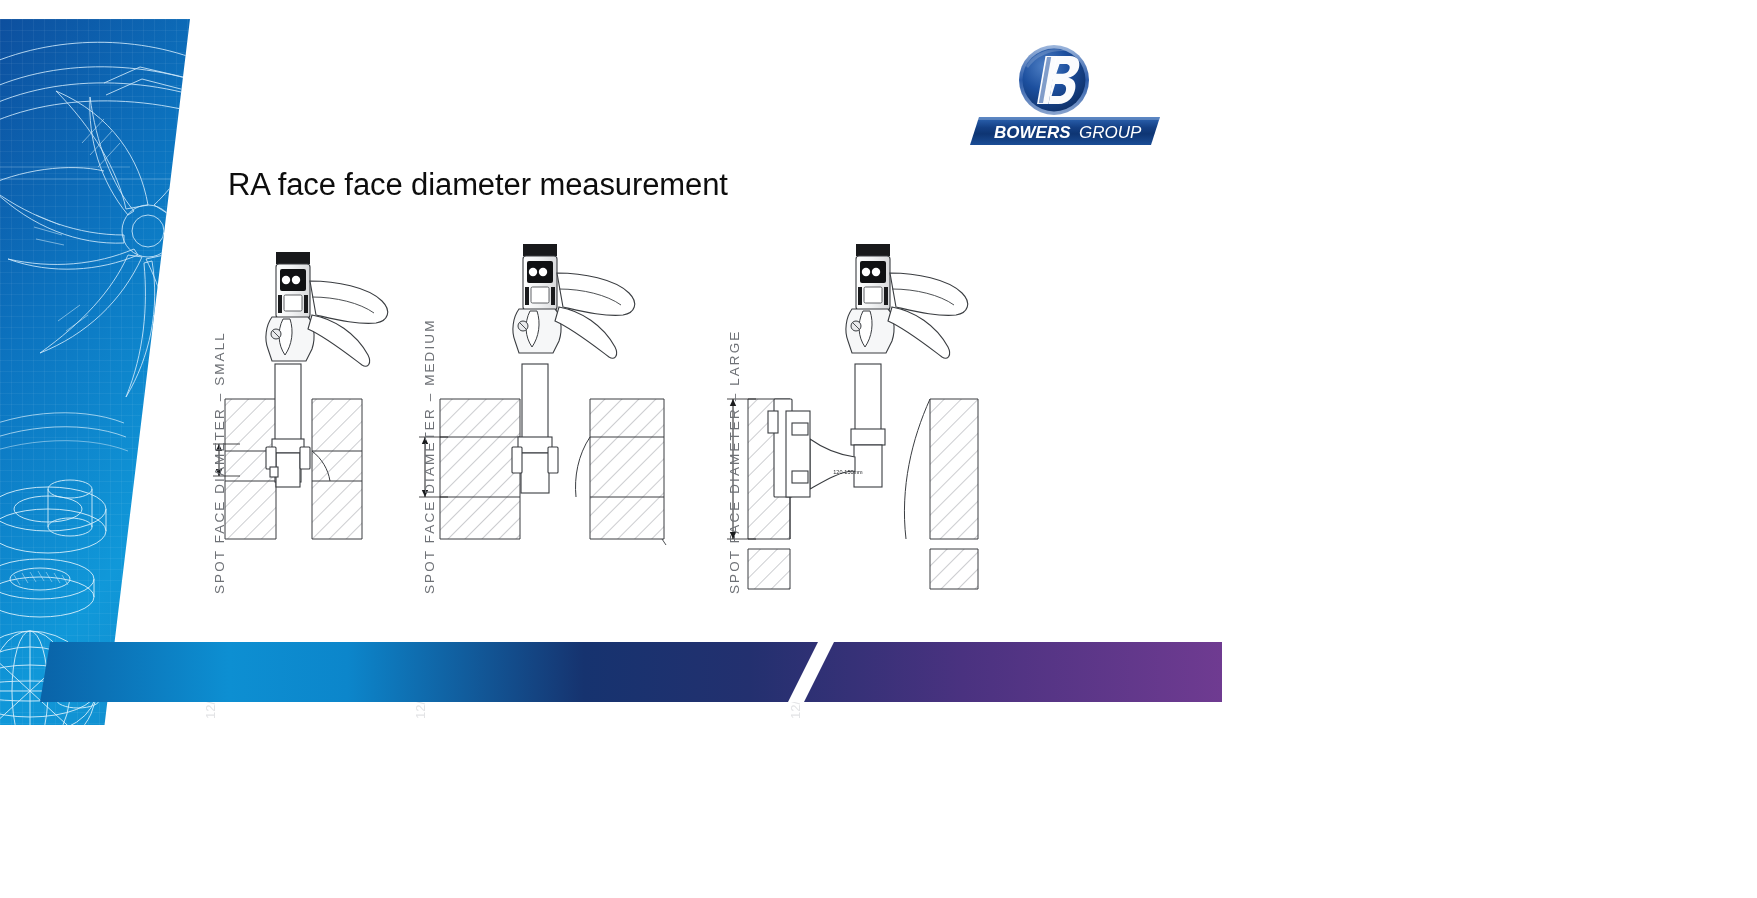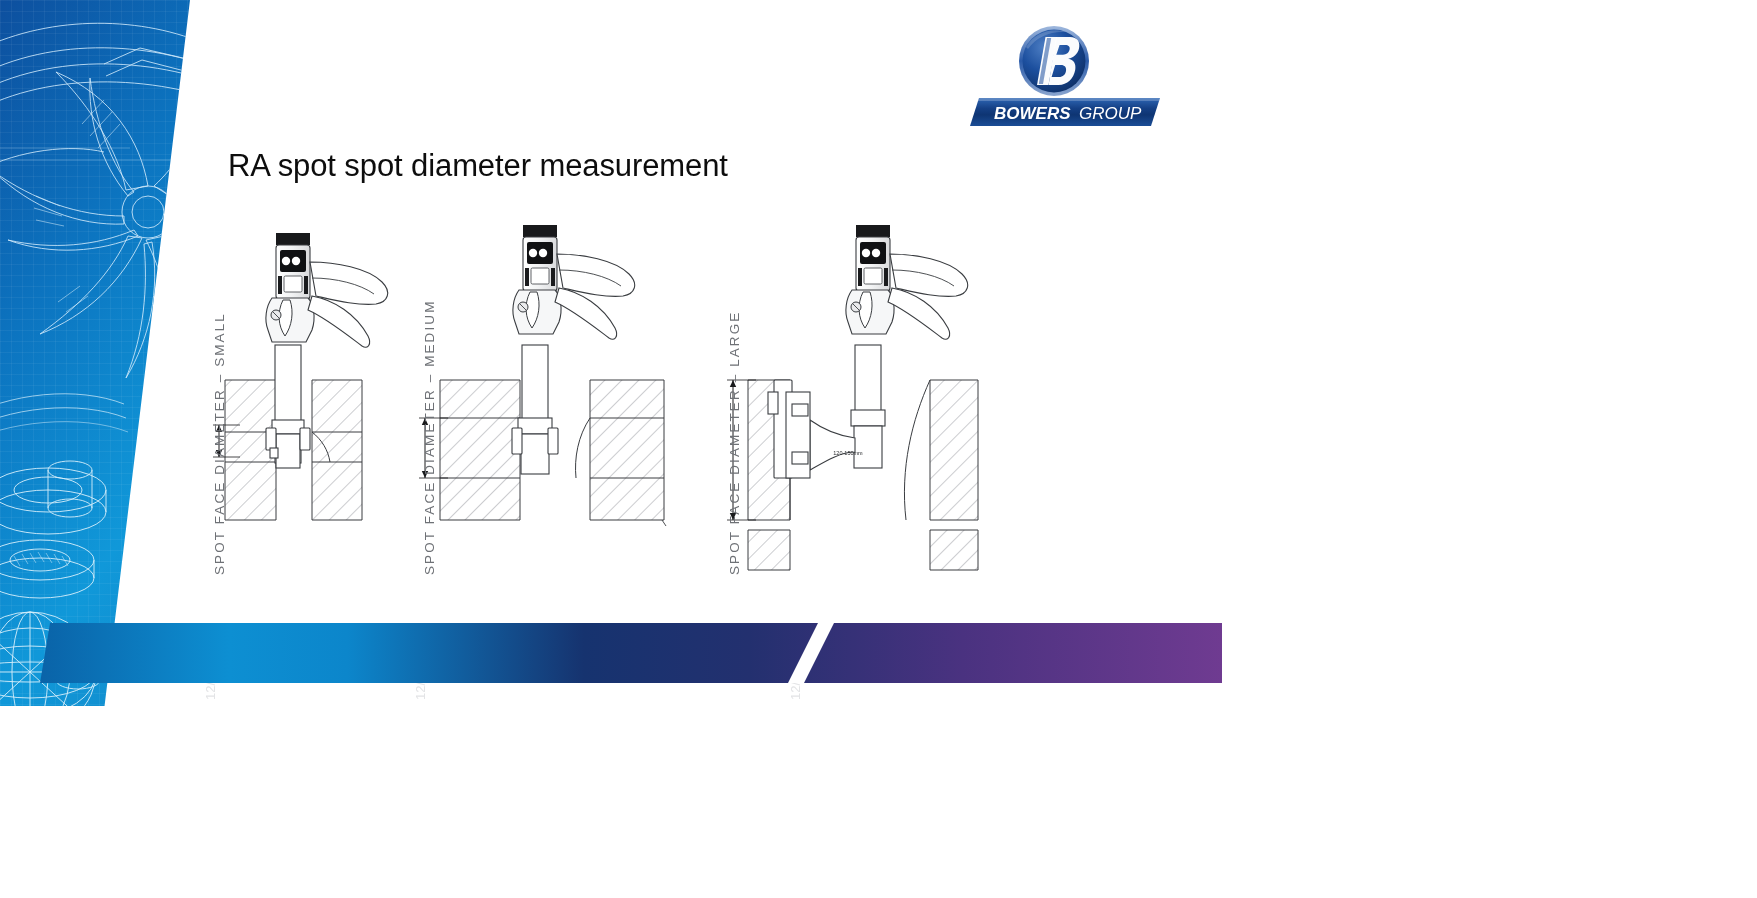--- a/index.html
+++ b/index.html
@@ -3,21 +3,21 @@
 <meta charset="utf-8">
 <style>
   html, body { margin:0; padding:0; }
   body {
     width:1757px; height:898px;
     background:#ffffff;
     font-family:"Liberation Sans", sans-serif;
     overflow:hidden;
     position:relative;
   }
-  #slide { position:absolute; inset:0; width:1757px; height:706px; background:#fff; overflow:hidden; }
+  #slide { position:absolute; inset:0; width:1757px; height:706px; background:#fff; overflow:hidden;margin-top:19px; }
 
   
   .sidebar {
     position:absolute; left:0; top:0; width:230px; height:898px;
     overflow:hidden;
   }
   .sidebar svg { display:block; }
 
   
   .logo-block { position:absolute; left:970px; top:25px; width:190px; height:100px; }
@@ -219,21 +219,21 @@
           <stop offset="100%" stop-color="#1b4d96"></stop>
         </linearGradient>
       </defs>
       <path d="M9,3 L190,3 L181,31 L0,31 Z" fill="url(#bannerG)"></path>
       <path d="M9,3 L190,3 L189,6 L8,6 Z" fill="#ffffff" opacity="0.22"></path>
       <text x="24" y="23.5" font-family="Liberation Sans, sans-serif" font-size="17" font-weight="bold" font-style="italic" fill="#ffffff">BOWERS</text>
       <text x="109" y="23.5" font-family="Liberation Sans, sans-serif" font-size="17" font-weight="300" font-style="italic" fill="#ffffff">GROUP</text>
     </svg>
   </div>
 
-  <div class="slide-title">RA spot spot diameter measurement</div>
+  <div class="slide-title">RA face face diameter measurement</div>
 
   <div class="diagrams">
     <svg width="1757" height="898" viewBox="0 0 1757 898" xmlns="http://www.w3.org/2000/svg">
       <defs>
 
         <pattern id="hatch" width="12" height="12" patternUnits="userSpaceOnUse" patternTransform="rotate(45)">
           <line x1="0" y1="0" x2="0" y2="12" stroke="#8e9196" stroke-width="0.9"></line>
         </pattern>
         <linearGradient id="headG" x1="0" y1="0" x2="1" y2="0">
           <stop offset="0%" stop-color="#ffffff"></stop>

